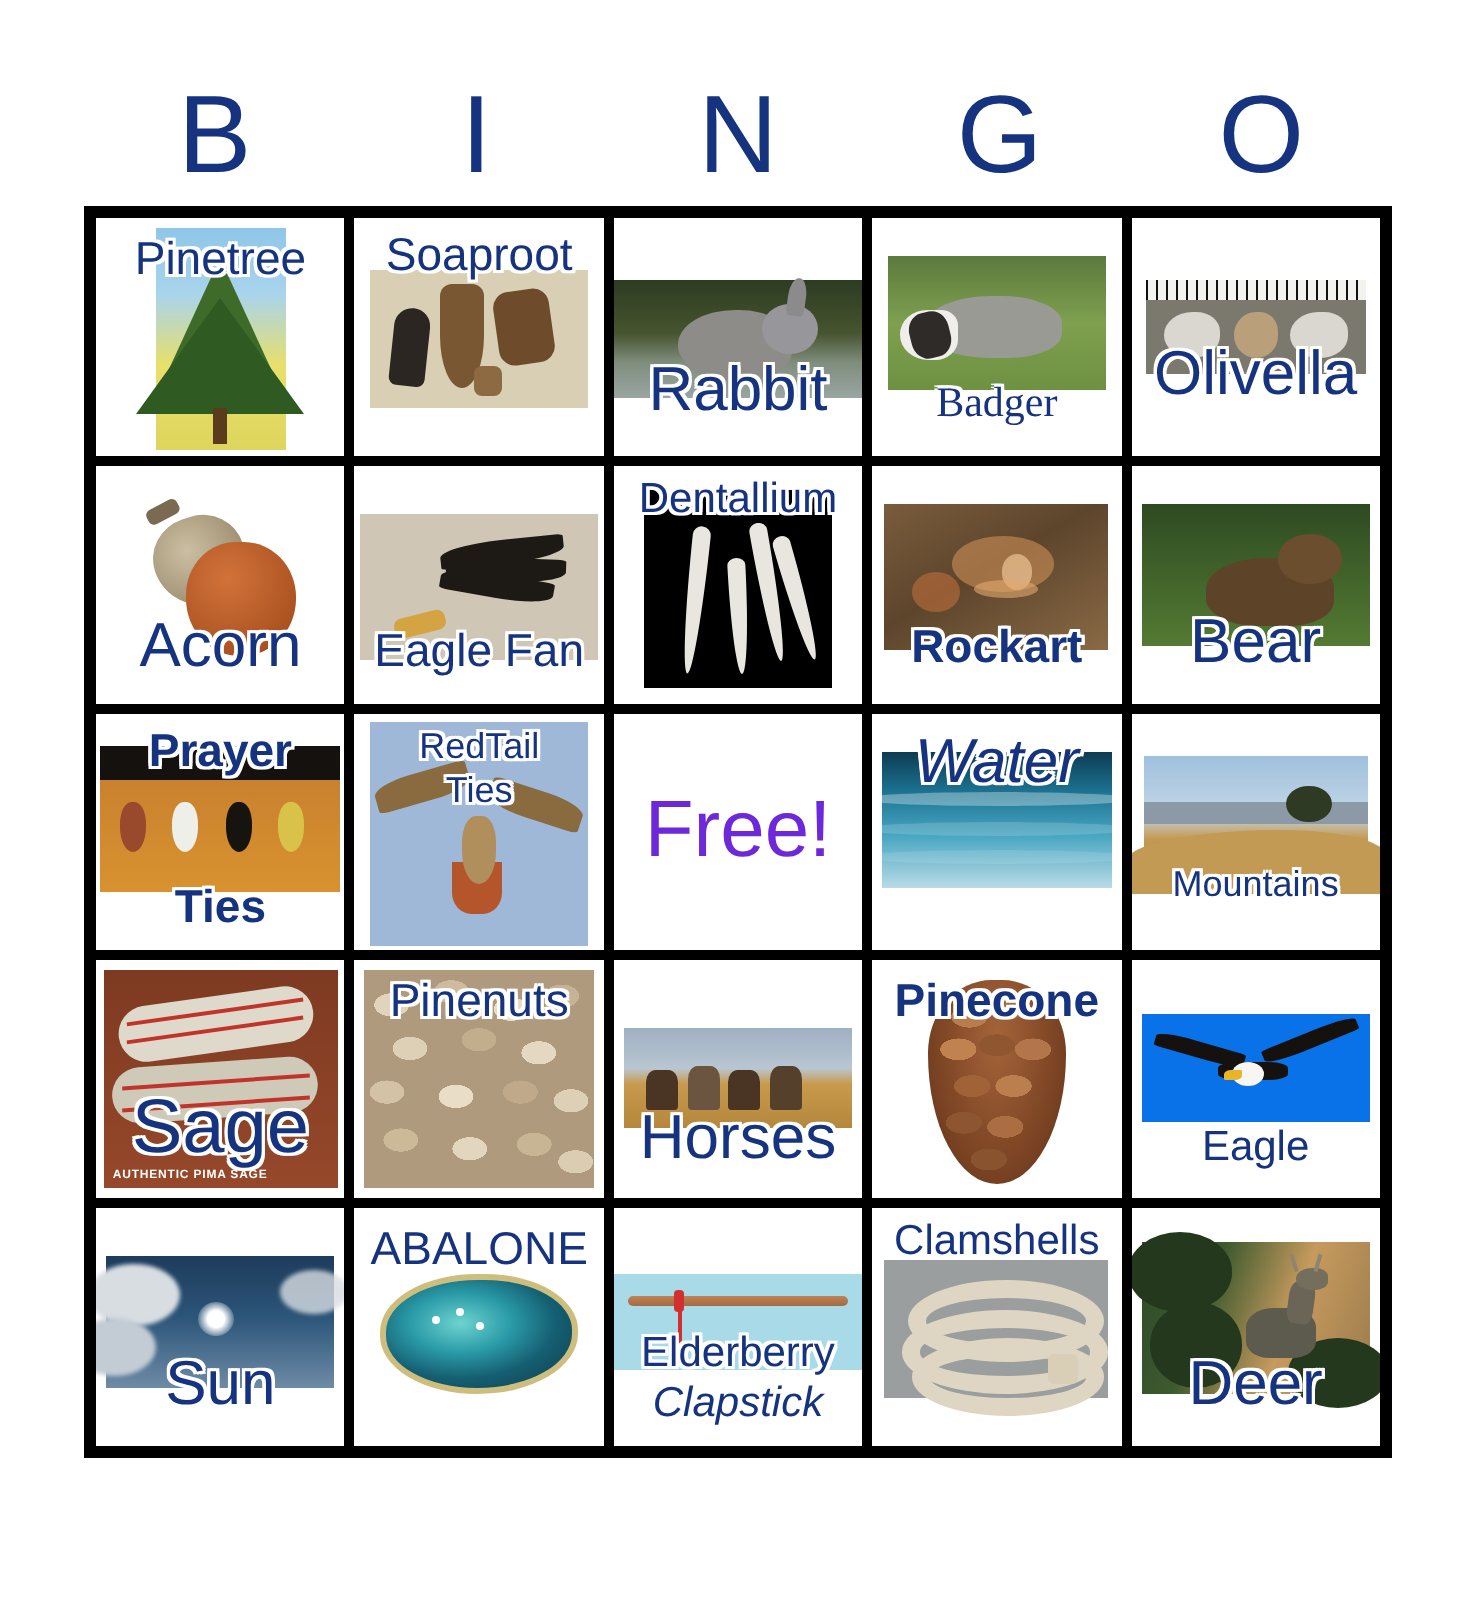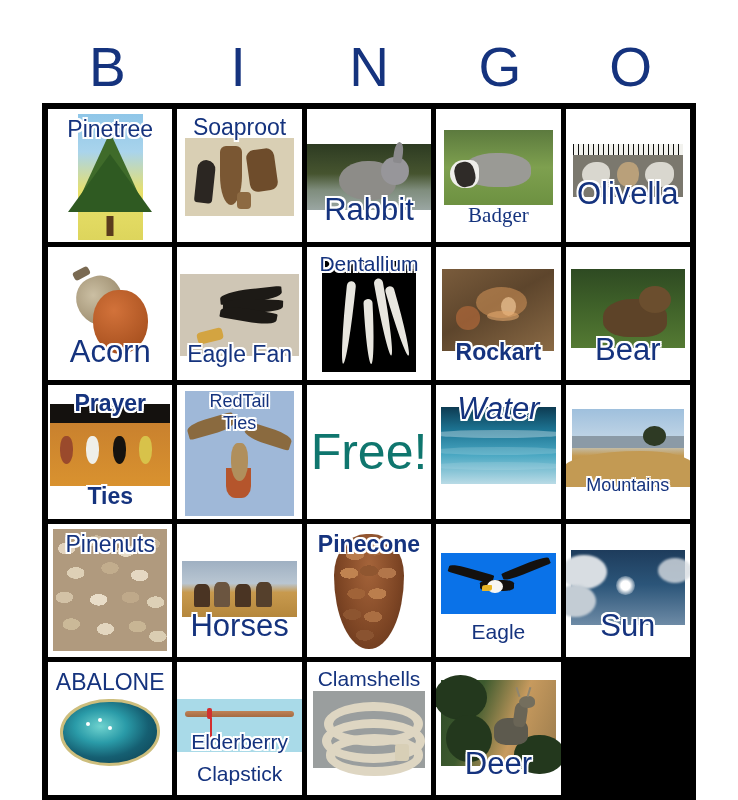--- a/index.html
+++ b/index.html
@@ -33,21 +33,21 @@
     font-weight: 400;
     color: #15337e;
     line-height: 1;
     letter-spacing: 0;
   }
 
   
   .grid {
     position: absolute;
     left: 42px; top: 103px;
-    width: 654px; height: 698px;
+    width: 654px; height: 626px;
     background: #000000;
     border: 6px solid #000000;
     box-sizing: border-box;
     display: grid;
     grid-template-columns: repeat(5, 1fr);
     grid-template-rows: repeat(5, 1fr);
     gap: 5px;
   }
   .cell {
     position: relative;
@@ -81,22 +81,22 @@
       0 -1.6px 0 #fff, 0 1.6px 0 #fff;
   }
   .label.bold { font-weight: bold; }
   .label.sm   { font-size: 18px; }
   .label.md   { font-size: 21px; }
   .label.lg   { font-size: 31px; }
   .label.xl   { font-size: 38px; }
   .label.two  { line-height: 1.15; white-space: normal; }
 
   .free-text {
-    font-size: 50px;
-    color: #0f766e;
+    font-size: 40px;
+    color: #6d28d9;
     text-align: center;
     width: 100%;
   }
 
   
   
   .art-pinetree {
     position:absolute; left:24%; right:24%; top:4%; bottom:2%;
     background: linear-gradient(#8fc6e8 0%, #a9d4ec 30%, #e8e06a 62%, #ddd55c 100%);
   }
@@ -476,20 +476,32 @@
 
     <div class="cell">
       <div class="art-mount">
         <div class="ridge"></div>
           <div class="hill"></div>
           <div class="oak"></div>
       </div>
       <div class="label outlined sm" style="bottom:24px;">Mountains</div>
     </div>
 
+    <div class="cell">
+      <div class="art-sage">
+        <div class="bundle" style="left:6%;top:12%;width:84%;height:26%;transform:rotate(-8deg);"></div>
+        <div class="bundle" style="left:4%;top:42%;width:88%;height:26%;transform:rotate(-4deg);background:#cfc9b8;"></div>
+        <div class="wrap" style="left:10%;top:18%;width:76%;transform:rotate(-8deg);"></div>
+        <div class="wrap" style="left:10%;top:26%;width:76%;transform:rotate(-8deg);"></div>
+        <div class="wrap" style="left:8%;top:50%;width:80%;transform:rotate(-4deg);"></div>
+        <div class="wrap" style="left:8%;top:60%;width:80%;transform:rotate(-4deg);"></div>
+        <div class="caption">AUTHENTIC PIMA SAGE</div>
+      </div>
+      <div class="label outlined xl" style="bottom:14px;">Sage</div>
+    </div>
 
     <div class="cell">
       <div class="art-pinenuts"></div>
       <div class="label outlined" style="top:8px;">Pinenuts</div>
     </div>
 
     <div class="cell">
       <div class="art-horses">
         <div class="h" style="left:10%;width:14%;height:40%;"></div>
         <div class="h" style="left:28%;width:14%;height:44%;background:#6b5540;"></div>
@@ -537,21 +549,21 @@
       <div class="label outlined" style="top:8px;">ABALONE</div>
     </div>
 
     <div class="cell">
       <div class="art-clap">
         <div class="stick"></div>
         <div class="bind"></div>
         <div class="cord"></div>
       </div>
       <div class="label outlined md" style="top:52%;">Elderberry</div>
-      <div class="label md" style="bottom:10px;">Clapstick</div>
+      <div class="label md" style="bottom:10px;font-style:italic;">Clapstick</div>
     </div>
 
     <div class="cell">
       <div class="art-clam">
         <div class="loop" style="left:10%;top:14%;width:72%;height:34%;"></div>
         <div class="loop" style="left:8%;top:36%;width:76%;height:34%;"></div>
         <div class="loop" style="left:12%;top:56%;width:70%;height:30%;"></div>
         <div class="tag"></div>
       </div>
       <div class="label outlined md" style="top:6px;">Clamshells</div>

